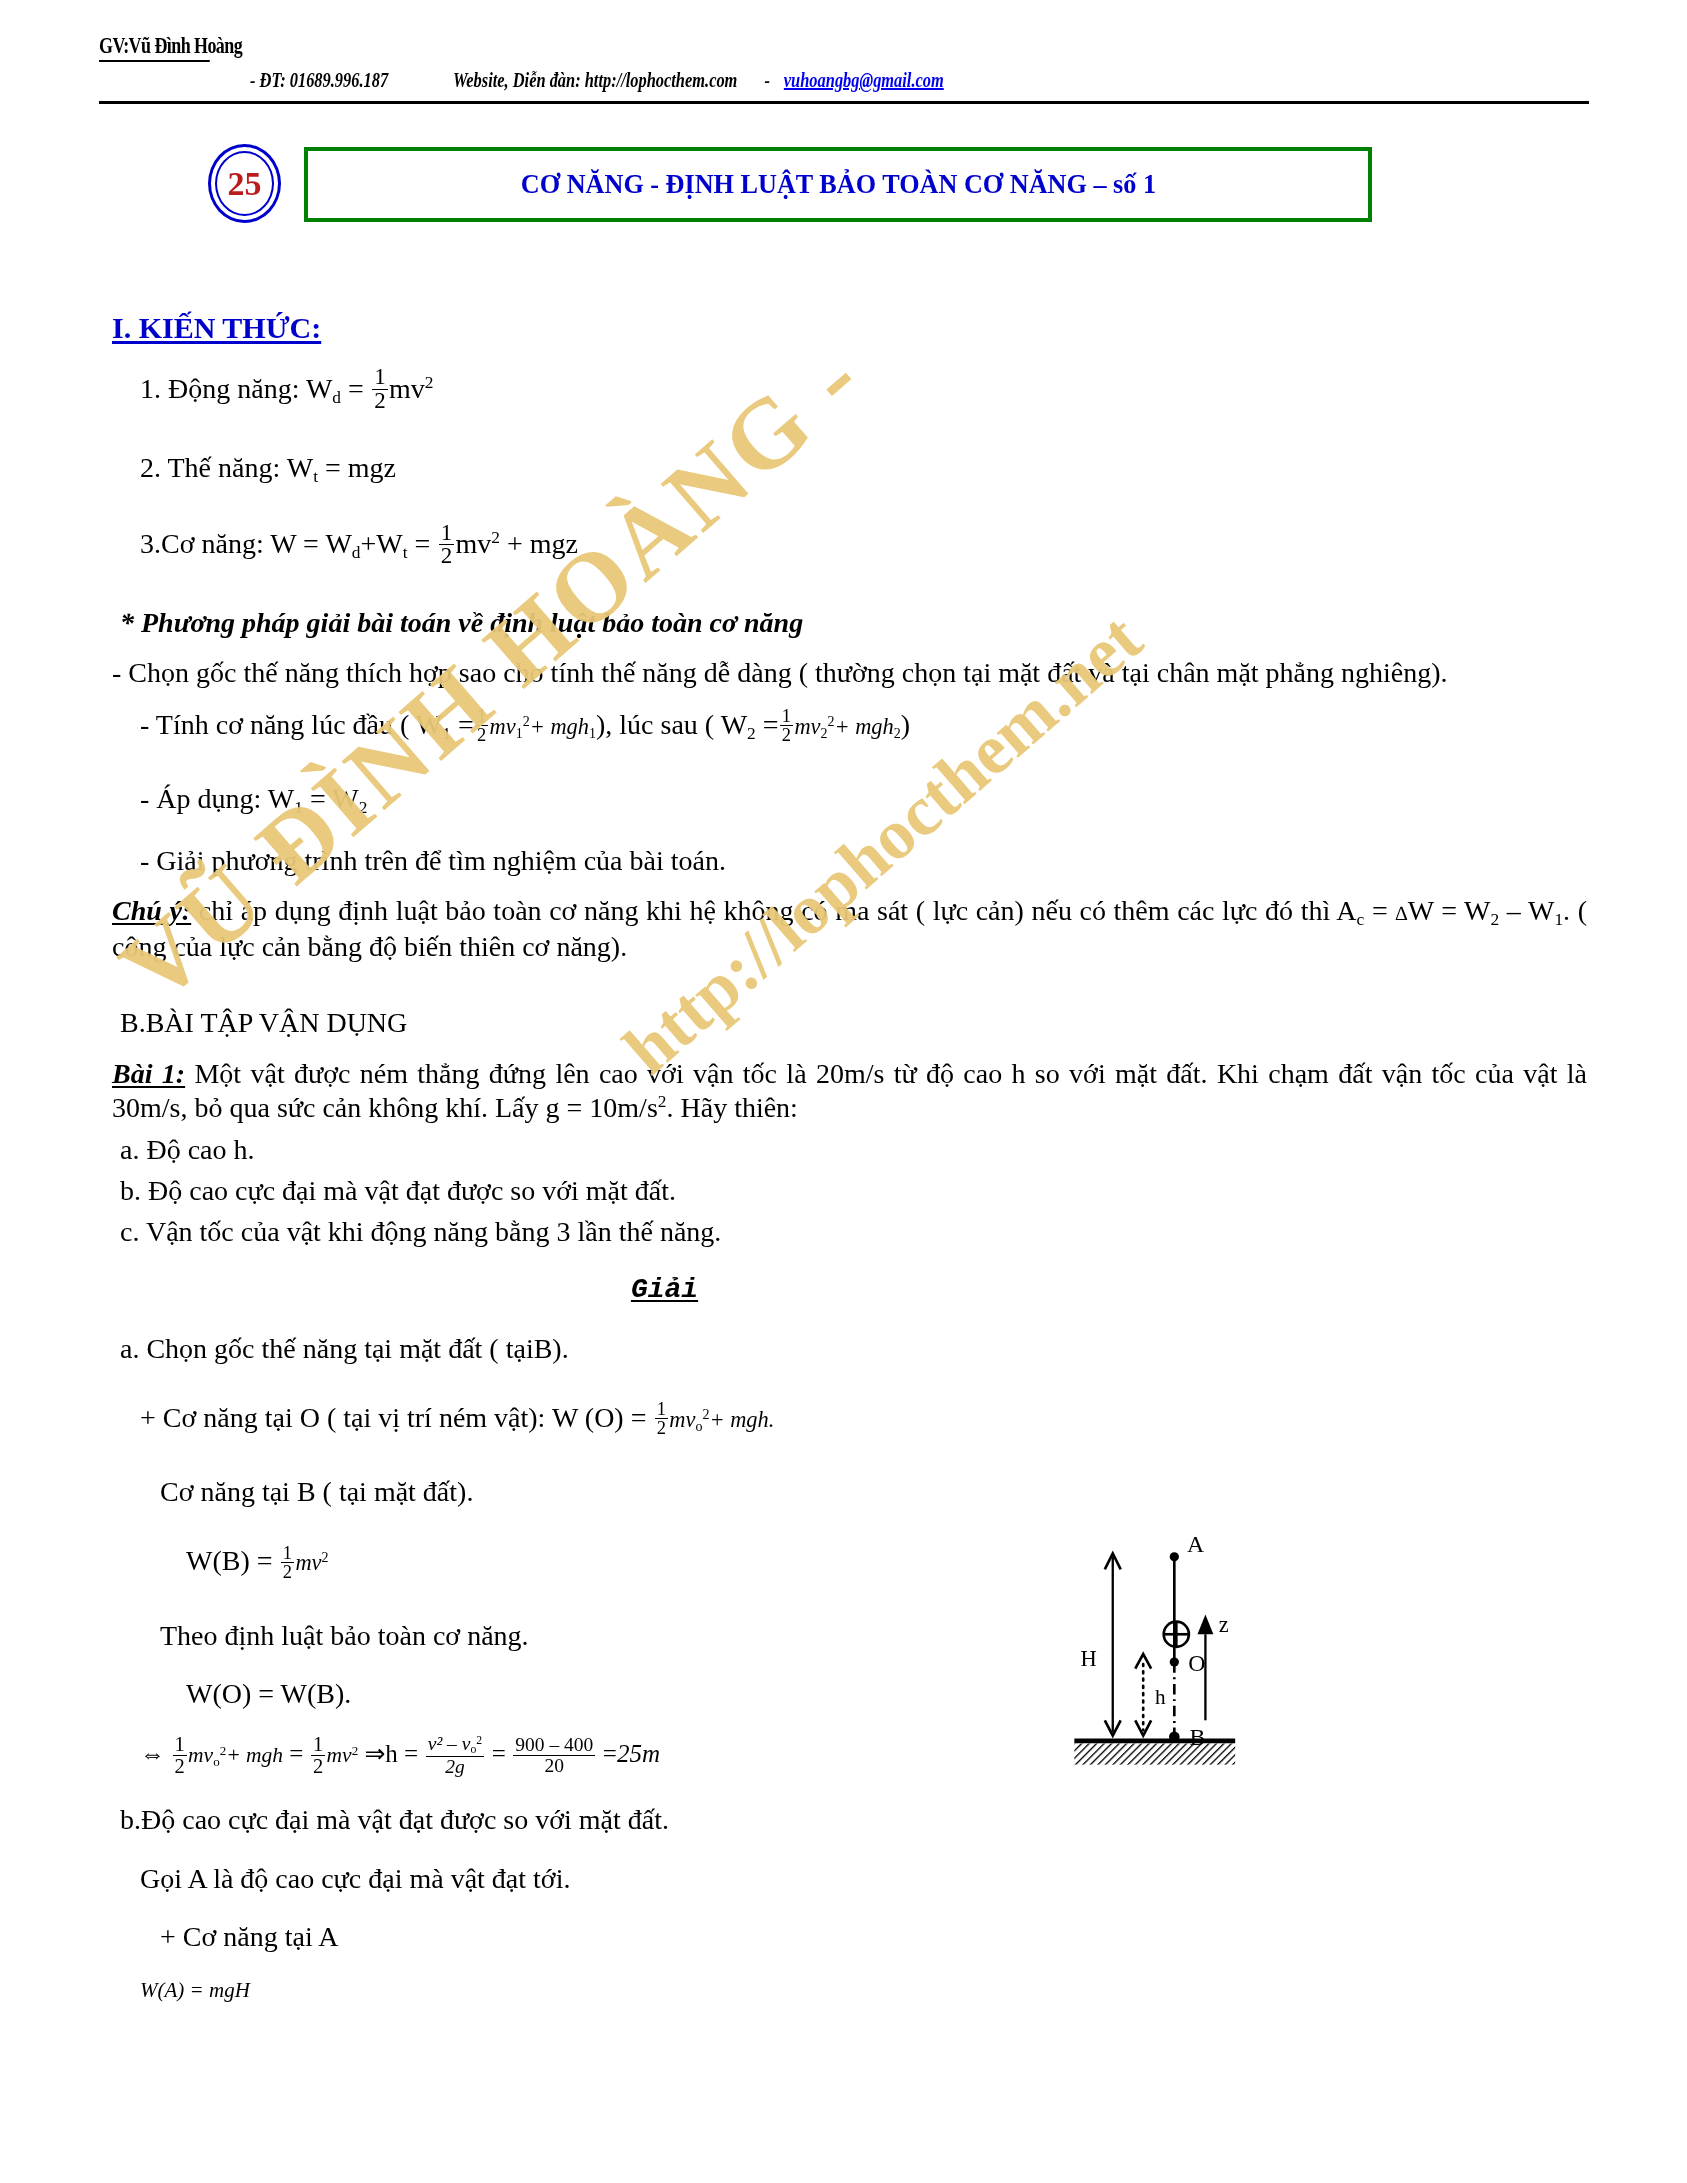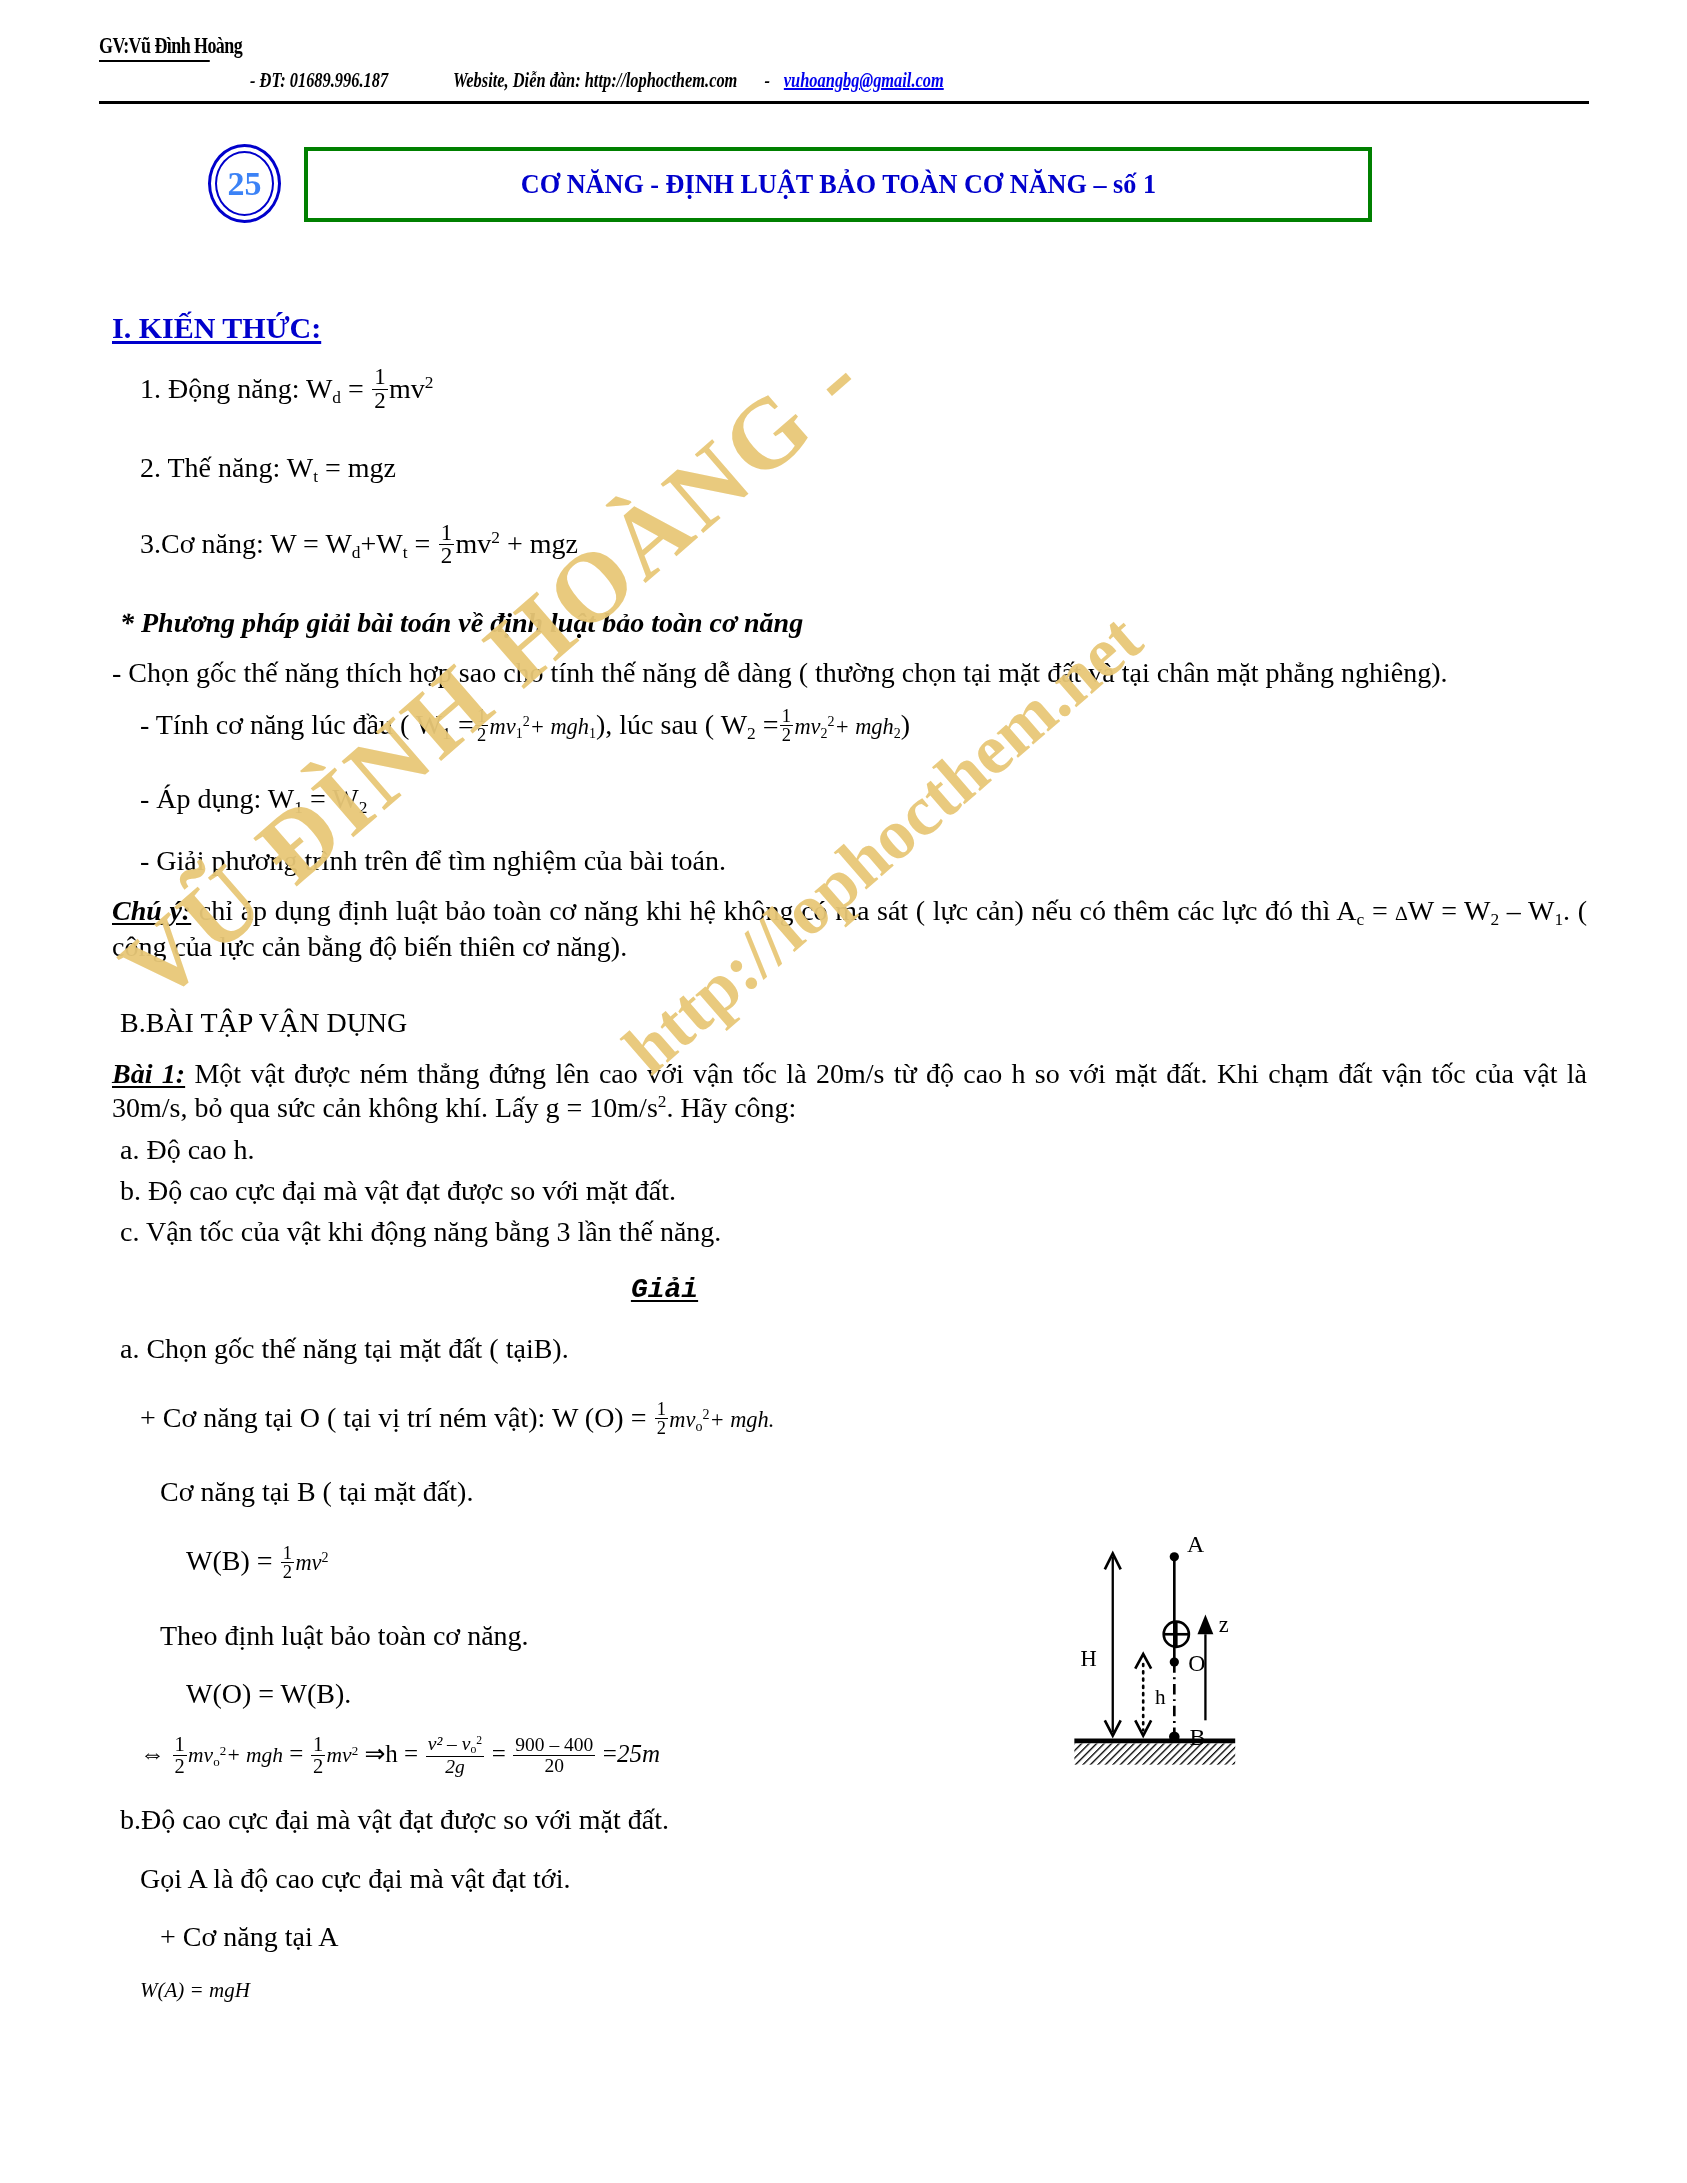--- a/index.html
+++ b/index.html
@@ -112,21 +112,21 @@
     box-sizing: border-box;
   }
   .oval-num {
     position: absolute;
     left: 0; right: 0;
     top: 50%;
     transform: translateY(-50%);
     text-align: center;
     font-size: 34px;
     font-weight: bold;
-    color: #3b82f6;
+    color: #b91c1c;
     font-family: "Liberation Serif", serif;
   }
   .title-box {
     position: absolute;
     left: 205px;
     top: 3.3px;
     width: 1068px;
     height: 75px;
     border: 4px solid #008000;
     box-sizing: border-box;
@@ -332,21 +332,21 @@
     </div>
 
     <div class="s3"></div>
 
     
     <div class="ln bold">B.BÀI TẬP VẬN DỤNG</div>
 
     <div class="s1"></div>
 
     <div class="ln-wrap">
-      <span class="ital-bold uline">Bài 1:</span><span> Một vật được ném thẳng đứng lên cao với vận tốc là 20m/s từ độ cao  h so với mặt đất. Khi chạm đất vận tốc của vật là 30m/s, bỏ qua sức cản không khí. Lấy g = 10m/s</span><span class="sup">2</span><span>. Hãy công:</span>
+      <span class="ital-bold uline">Bài 1:</span><span> Một vật được ném thẳng đứng lên cao với vận tốc là 20m/s từ độ cao  h so với mặt đất. Khi chạm đất vận tốc của vật là 30m/s, bỏ qua sức cản không khí. Lấy g = 10m/s</span><span class="sup">2</span><span>. Hãy thiên:</span>
     </div>
 
     <div class="ln">a.  Độ cao h.</div>
     <div class="ln">b. Độ cao cực đại mà vật đạt được so với mặt đất.</div>
     <div class="ln">c. Vận tốc của vật khi động năng bằng 3 lần thế năng.</div>
 
     <div class="s1"></div>
 
     
     <div class="ln" style="text-align:center; padding-right:370px;font-family:Liberation Mono, monospace;">

